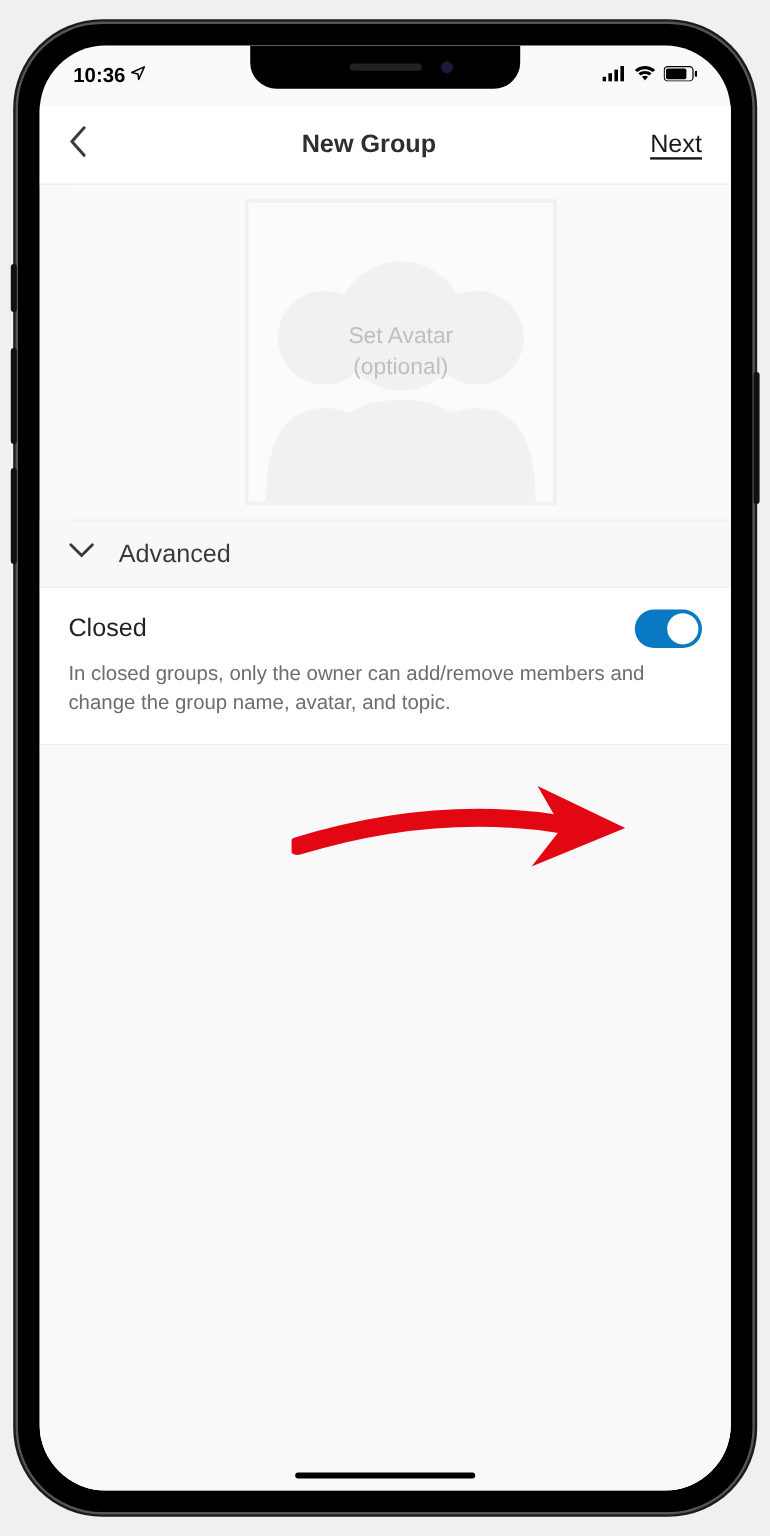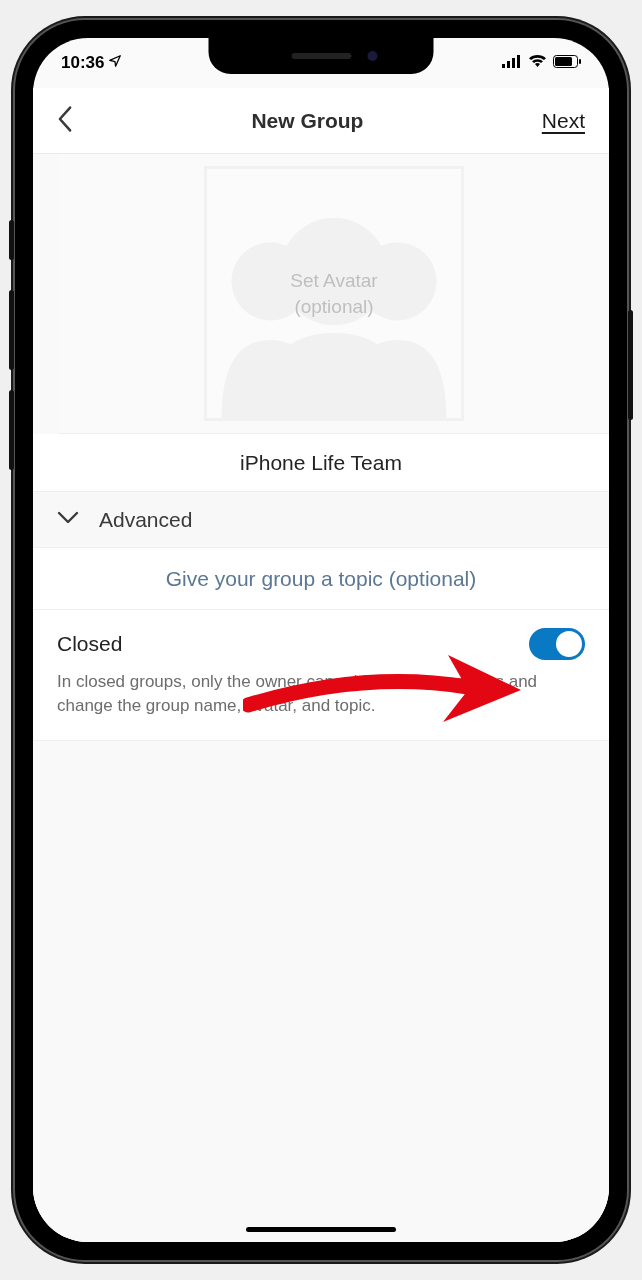--- a/index.html
+++ b/index.html
@@ -287,36 +287,30 @@
               <path d="M55 255 Q55 168 130 168 Q205 168 205 255 Z"></path>
             </g>
           </svg>
           <div class="avatar-text">
             <div>Set Avatar</div>
             <div>(optional)</div>
           </div>
         </div>
       </div>
 
-      <div class="group-name-row">
-        <span>iPhone Life Team</span>
-      </div>
 
       <div class="advanced-row">
         <span class="chevron-down-icon">
           <svg viewBox="0 0 22 14">
               <path d="M2 2 L11 11 L20 2" fill="none" stroke="#3a3a3a" stroke-width="2.4" stroke-linecap="round" stroke-linejoin="round"></path>
             </svg>
         </span>
         <span class="advanced-label">Advanced</span>
       </div>
 
-      <div class="topic-row">
-        <span>Give your group a topic (optional)</span>
-      </div>
 
       <div class="closed-section">
         <div class="closed-row">
           <span class="closed-label">Closed</span>
           <div class="toggle">
             <div class="toggle-knob"></div>
           </div>
         </div>
         <div class="closed-desc">In closed groups, only the owner can add/remove members and change the group name, avatar, and topic.</div>
       </div>

